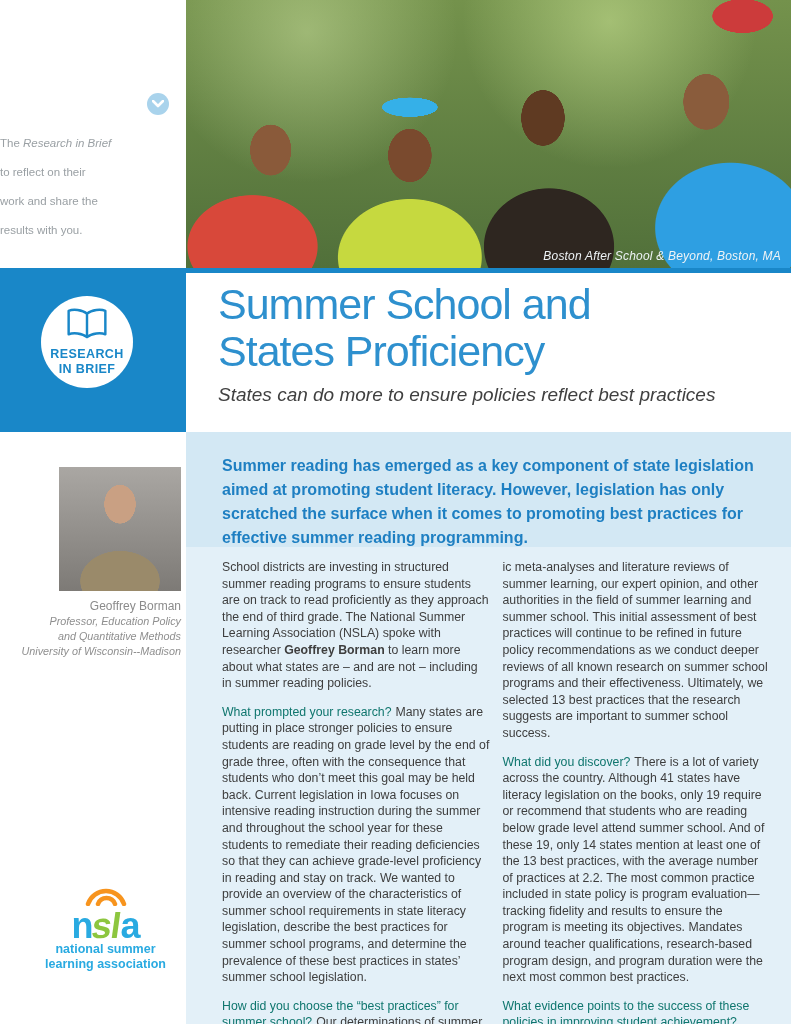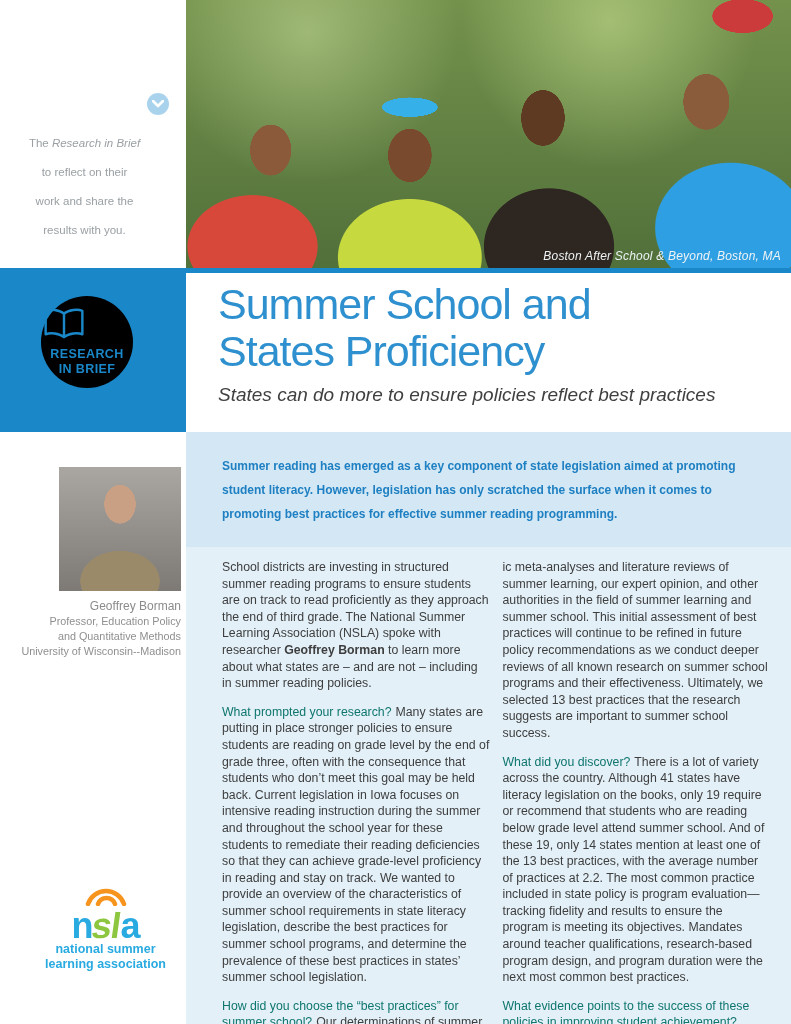--- a/index.html
+++ b/index.html
@@ -6,21 +6,21 @@
   html,body { background:#ffffff; }
   .page {
     position:relative; width:791px; height:1024px; margin:0 auto;
     background:#ffffff; overflow:hidden;
     font-family:"Liberation Sans", sans-serif;
   }
 
   
   .note {
     position:absolute; left:0; top:0; width:186px; height:268px;
-    padding:93px 17px 0 0; text-align:center;
+    padding:93px 17px 0 0; text-align:left;
     color:#9aa0a4; font-size:11.5px; line-height:29px;
   }
   .note-circle {
     width:22px; height:22px; border-radius:50%; background:#a9d3ec;
     margin:0 0 14px auto; display:flex; align-items:center; justify-content:center;
   }
   .note em { font-style:italic; }
 
   
   .photo {
@@ -43,21 +43,21 @@
   .photo-caption {
     position:absolute; right:10px; bottom:5px;
     font-size:12px; font-style:italic; color:#eef3f6; letter-spacing:.2px;
   }
 
   
   .rule { position:absolute; left:0; top:268px; width:791px; height:5px; background:#1987c8; }
   .badge-band { position:absolute; left:0; top:268px; width:186px; height:164px; background:#1987c8; }
   .badge-circle {
     position:absolute; left:41px; top:28px; width:92px; height:92px; border-radius:50%;
-    background:#000000; display:flex; flex-direction:column; justify-content:center;
+    background:#ffffff; display:flex; flex-direction:column; align-items:center; justify-content:center;
   }
   .badge-text {
     color:#1987c8; font-weight:bold; font-size:12.5px; line-height:15px;
     text-align:center; letter-spacing:.4px; margin-top:3px;
   }
 
   
   .title-block {
     position:absolute; left:186px; top:273px; width:605px; height:159px;
     background:#ffffff; padding:8px 0 0 32px;
@@ -68,21 +68,21 @@
   .subtitle {
     margin-top:9px; font-size:19px; font-style:italic; color:#404040;
   }
 
   
   .intro-box {
     position:absolute; left:186px; top:432px; width:605px; height:115px;
     background:#d3e8f4; padding:22px 30px 0 36px;
   }
   .intro-box p {
-    color:#1e7fc2; font-size:12px; line-height:24px; font-weight:bold;
+    color:#1e7fc2; font-size:16px; line-height:24px; font-weight:bold;
   }
 
   
   .body-region {
     position:absolute; left:186px; top:547px; width:605px; height:477px;
     background:#e3f0f8; padding:12px 20px 0 36px;
     display:flex; gap:12px;
   }
   .col { flex:1; color:#3e3e3e; font-size:12.3px; line-height:16.6px; }
   .col p { margin-bottom:12px; }
@@ -95,21 +95,21 @@
     background:
       radial-gradient(ellipse 26px 32px at 50% 30%, #c9a083 0 60%, rgba(0,0,0,0) 61%),
       radial-gradient(ellipse 58px 44px at 50% 92%, #9a8a6a 0 68%, rgba(0,0,0,0) 69%),
       linear-gradient(#aaa7a3, #7d7a76);
   }
   .portrait-caption {
     position:absolute; left:0; top:598px; width:181px; text-align:right;
     color:#8b8b8b;
   }
   .portrait-caption .name { font-size:12px; line-height:16px; }
-  .portrait-caption .role { font-size:10.8px; line-height:15px; color:#8f8f8f; }
+  .portrait-caption .role { font-size:10.8px; line-height:15px; font-style:italic; color:#8f8f8f; }
 
   .logo {
     position:absolute; left:38px; top:882px; width:135px; text-align:center;
   }
   .logo-word { font-size:36px; font-weight:bold; line-height:32px; letter-spacing:-1px; }
   .logo-blue { color:#29aae1; }
   .logo-green { color:#8dc63f; display:inline-block; transform:skewX(-8deg); }
   .logo-tag { margin-top:0; font-size:12.5px; font-weight:bold; color:#29aae1; line-height:15px; }
 </style>
 </head>

